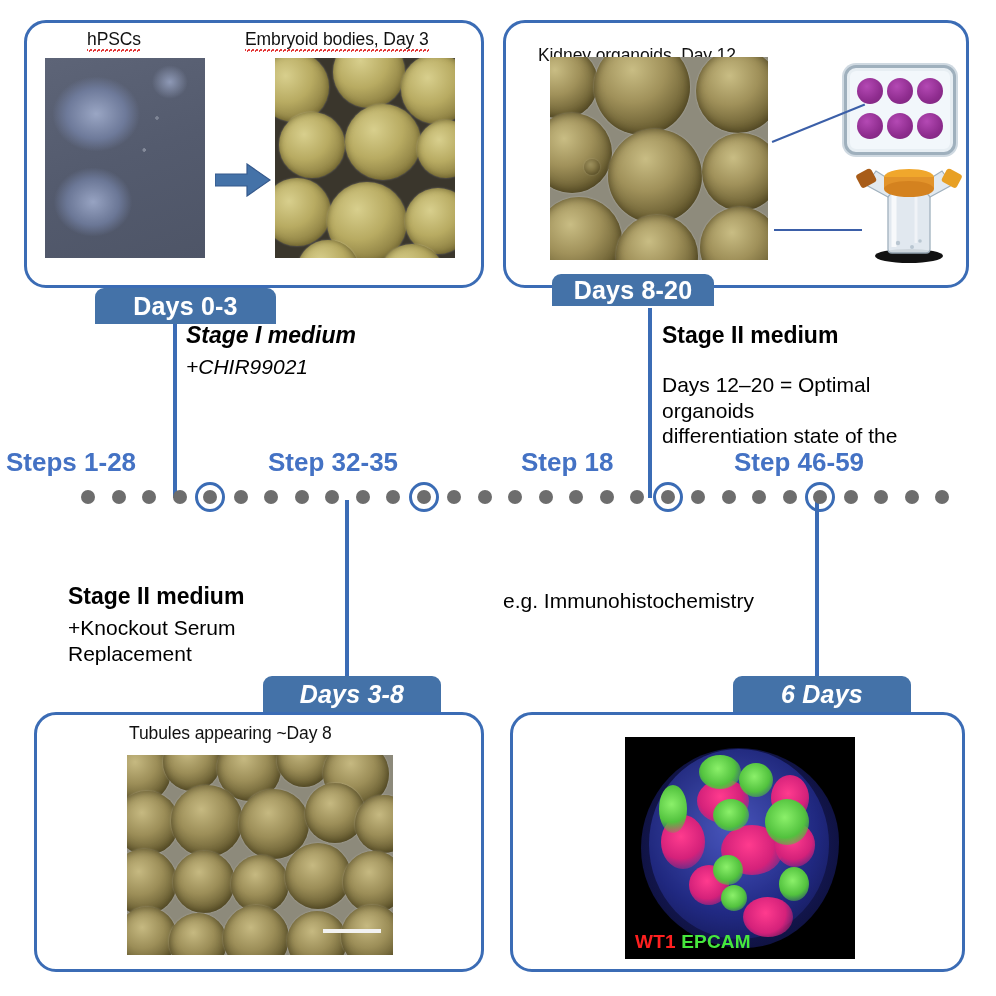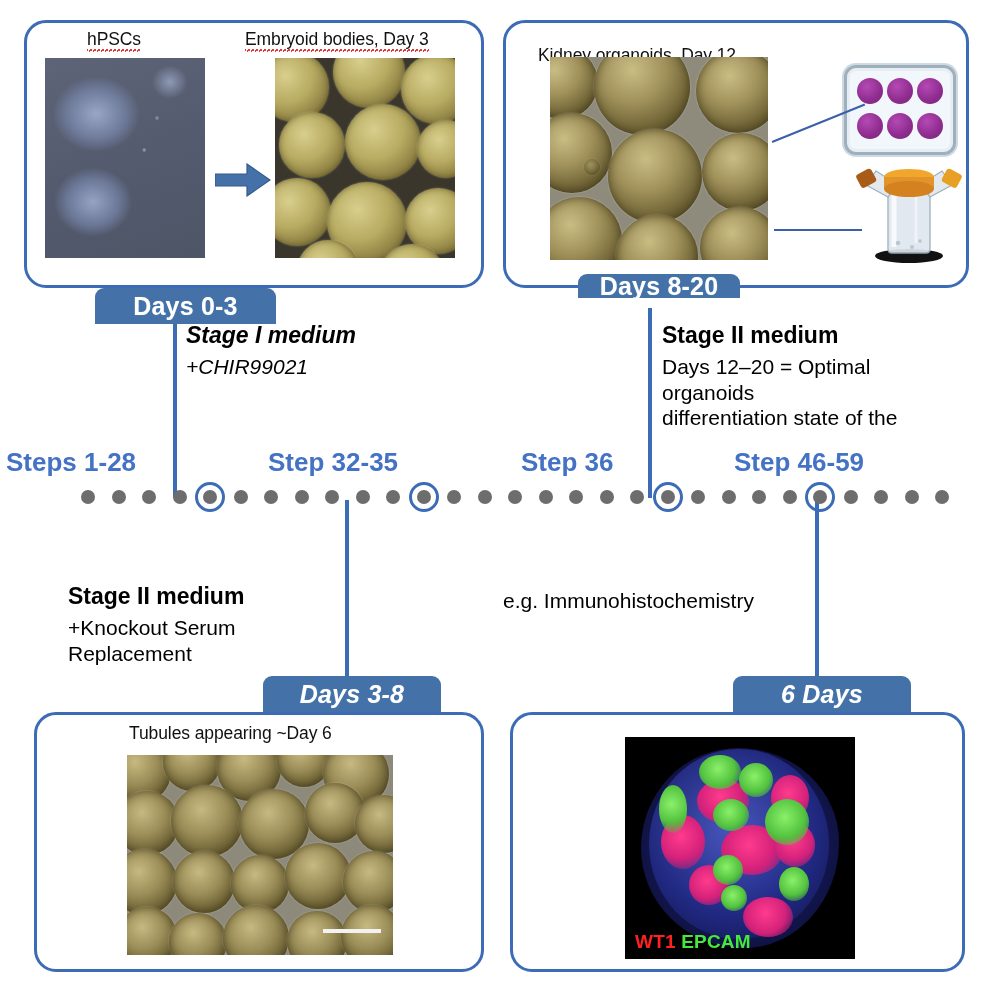--- a/index.html
+++ b/index.html
@@ -262,37 +262,37 @@
 
       <ellipse cx="55" cy="14" rx="25" ry="8" fill="#f0a72c"></ellipse>
       <rect x="30" y="14" width="50" height="12" fill="#e2932a"></rect>
       <ellipse cx="55" cy="26" rx="25" ry="8" fill="#d4821f"></ellipse>
       <circle cx="44" cy="80" r="2.2" fill="#b9c6d1"></circle>
       <circle cx="58" cy="84" r="2" fill="#b9c6d1"></circle>
       <circle cx="66" cy="78" r="1.8" fill="#b9c6d1"></circle>
     </svg>
   </div>
 
-  <div class="badge" style="left:578px;top:274px;width:162px;height:24px;">Days 8-20</div>
+  <div class="badge" style="left:552px;top:274px;width:162px;height:32px;">Days 8-20</div>
 
   <div class="txt-block" style="left:186px;top:322px;font-style:italic;">
     <div class="txt-title">Stage I medium</div>
     <div class="txt-body" style="margin-top:5px;">+CHIR99021</div>
   </div>
 
   <div class="txt-block" style="left:662px;top:322px;width:300px;">
     <div class="txt-title">Stage II medium</div>
-    <div class="txt-body" style="margin-top:5px;">Days 12–20 = Optimal</div>
+    <div class="txt-body" style="margin-top:23px;">Days 12–20 = Optimal</div>
     <div class="txt-body">organoids</div>
     <div class="txt-body">differentiation state of the</div>
   </div>
 
   <div class="step-label" style="left:6px;top:447px;">Steps 1-28</div>
   <div class="step-label" style="left:268px;top:447px;">Step 32-35</div>
-  <div class="step-label" style="left:521px;top:447px;">Step 36</div>
+  <div class="step-label" style="left:521px;top:447px;">Step 18</div>
   <div class="step-label" style="left:734px;top:447px;">Step 46-59</div>
 
   <div class="timeline" id="timeline">
       <div class="tdot" style="left: 81px;"></div>
       <div class="tdot" style="left: 111.5px;"></div>
       <div class="tdot" style="left: 142px;"></div>
       <div class="tdot" style="left: 172.5px;"></div>
       <div class="tdot" style="left: 203px;"></div>
       <div class="tring" style="left: 195px;"></div>
       <div class="tdot" style="left: 233.5px;"></div>
@@ -334,21 +334,21 @@
     <div class="txt-body" style="margin-top:5px;">e.g. Immunohistochemistry</div>
   </div>
 
   <div class="badge bottom" style="left:263px;top:676px;width:178px;height:36px;">Days 3-8</div>
 
   <div class="badge bottom" style="left:733px;top:676px;width:178px;height:36px;">6 Days</div>
 
   <div class="panel" style="left:34px;top:712px;width:450px;height:260px;">
 
     <div class="panel-caption" style="left:92px;top:8px;">
-      <span>Tubules appearing ~Day 6</span>
+      <span>Tubules appearing ~Day 8</span>
     </div>
 
     <div class="micro tub" style="left:90px;top:40px;width:266px;height:200px;">
       <div class="cell" style="left:-18px;top:-14px;width:62px;height:62px;"></div>
       <div class="cell" style="left:36px;top:-22px;width:58px;height:58px;"></div>
       <div class="cell" style="left:90px;top:-18px;width:64px;height:64px;"></div>
       <div class="cell" style="left:150px;top:-22px;width:54px;height:54px;"></div>
       <div class="cell" style="left:196px;top:-14px;width:66px;height:66px;"></div>
       <div class="cell" style="left:-12px;top:36px;width:64px;height:64px;"></div>
       <div class="cell" style="left:44px;top:30px;width:72px;height:72px;"></div>

